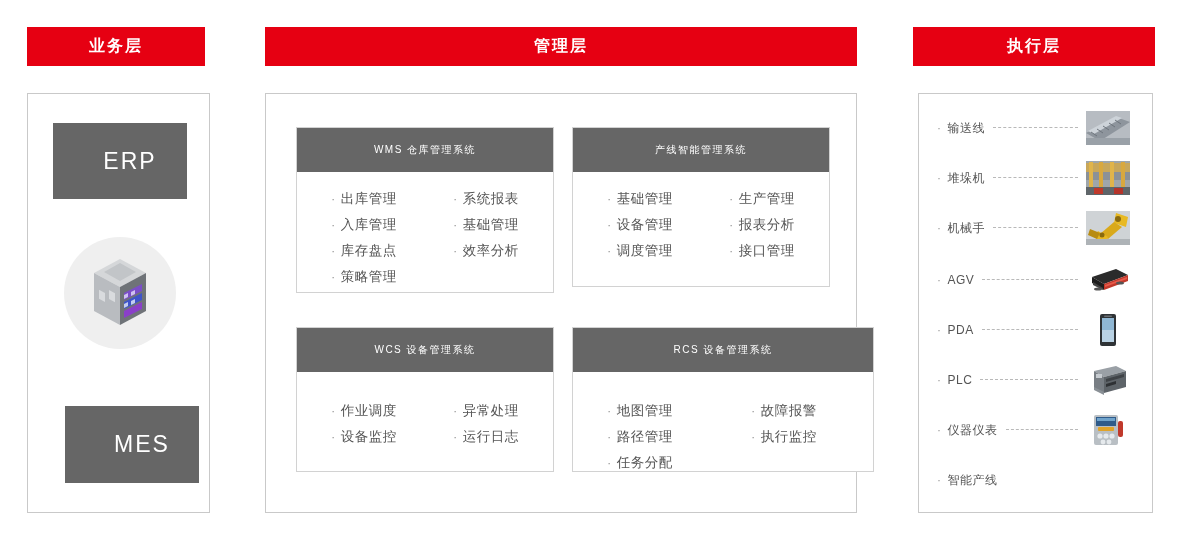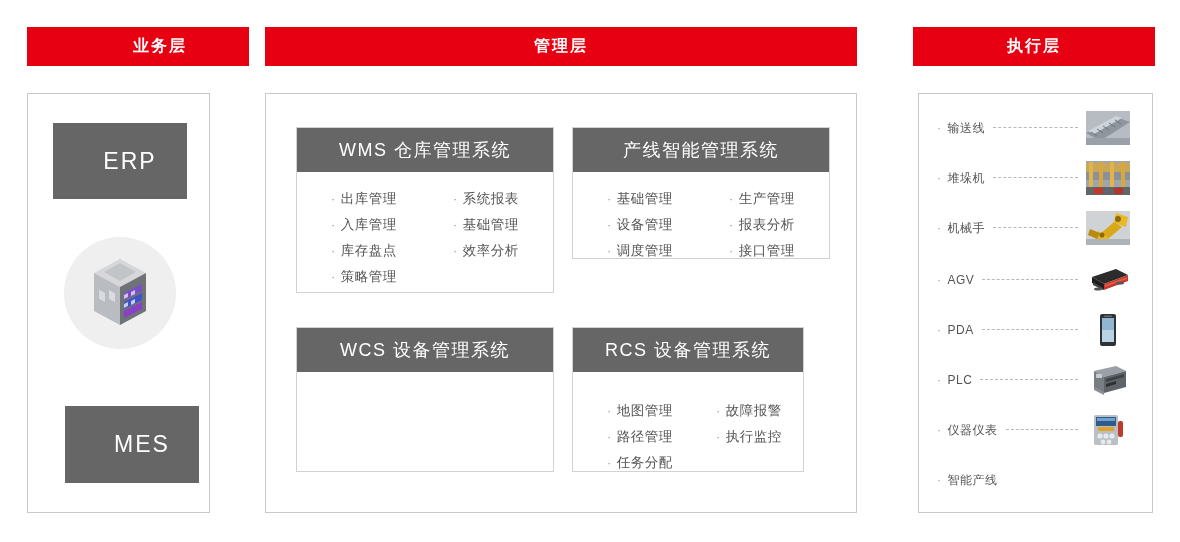--- a/index.html
+++ b/index.html
@@ -9,21 +9,21 @@
     overflow:hidden;position:relative;
   }
   .stage{position:absolute;left:0;top:0;width:1180px;height:542px;}
 
   
   .banner{
     position:absolute;height:39px;background:#e60012;
     color:#ffffff;font-size:16px;font-weight:bold;letter-spacing:2px;
     display:flex;align-items:center;justify-content:center;
   }
-  #banner-biz{left:27px;top:27px;width:178px;padding-left:44px;}
+  #banner-biz{left:27px;top:27px;width:178px;}
   #banner-mgmt{left:265px;top:27px;width:592px;}
   #banner-exec{left:913px;top:27px;width:242px;}
 
   
   .panel{
     position:absolute;top:93px;height:420px;
     background:#ffffff;border:1px solid #c9c9c9;box-sizing:border-box;
   }
   #panel-biz{left:27px;width:183px;}
   #panel-mgmt{left:265px;width:592px;}
@@ -45,38 +45,38 @@
   .server-ico{position:absolute;left:26px;top:20px;}
 
   
   .card{
     position:absolute;border:1px solid #d2d2d2;background:#ffffff;
     box-sizing:border-box;
   }
   .card-head{
     height:44px;background:#666666;color:#ffffff;
     display:flex;align-items:center;justify-content:center;
-    font-size:18px;letter-spacing:1.5px;
+    font-size:10px;letter-spacing:1.5px;
   }
   .card-body{
     display:flex;padding:14px 0 12px 0;box-sizing:border-box;
   }
   .col{flex:1;display:flex;flex-direction:column;align-items:flex-start;}
   .col.c1{padding-left:34px;}
   .col.c2{padding-left:22px;}
   .bullet{
     font-size:13.5px;color:#555555;line-height:26px;white-space:nowrap;
     letter-spacing:0.5px;
   }
   .bullet .dot{color:#9a9a9a;margin-right:5px;font-size:13px;}
 
   #card-wms{left:30px;top:33px;width:258px;height:166px;}
-  #card-pls{left:306px;top:33px;width:258px;height:132px;}
+  #card-pls{left:306px;top:33px;width:258px;height:160px;}
   #card-wcs{left:30px;top:233px;width:258px;height:145px;}
-  #card-rcs{left:306px;top:233px;width:232px;height:145px;}
+  #card-rcs{left:306px;top:233px;width:302px;height:145px;}
   #card-wcs .card-body,#card-rcs .card-body{padding-top:26px;}
 
   
   .exec-row{
     position:absolute;left:0;width:235px;height:44px;
     display:flex;align-items:center;
   }
   .exec-label{
     margin-left:18px;font-size:12px;color:#555555;
     white-space:nowrap;letter-spacing:0.5px;
@@ -160,20 +160,30 @@
         <div class="col c2">
           <div class="bullet"><span class="dot">·</span><span>生产管理</span></div>
           <div class="bullet"><span class="dot">·</span><span>报表分析</span></div>
           <div class="bullet"><span class="dot">·</span><span>接口管理</span></div>
         </div>
       </div>
     </div>
 
     <div class="card" id="card-wcs">
       <div class="card-head">WCS 设备管理系统</div>
+      <div class="card-body">
+        <div class="col c1">
+          <div class="bullet"><span class="dot">·</span><span>作业调度</span></div>
+          <div class="bullet"><span class="dot">·</span><span>设备监控</span></div>
+        </div>
+        <div class="col c2">
+          <div class="bullet"><span class="dot">·</span><span>异常处理</span></div>
+          <div class="bullet"><span class="dot">·</span><span>运行日志</span></div>
+        </div>
+      </div>
     </div>
 
     <div class="card" id="card-rcs">
       <div class="card-head">RCS 设备管理系统</div>
       <div class="card-body">
         <div class="col c1">
           <div class="bullet"><span class="dot">·</span><span>地图管理</span></div>
           <div class="bullet"><span class="dot">·</span><span>路径管理</span></div>
           <div class="bullet"><span class="dot">·</span><span>任务分配</span></div>
         </div>

